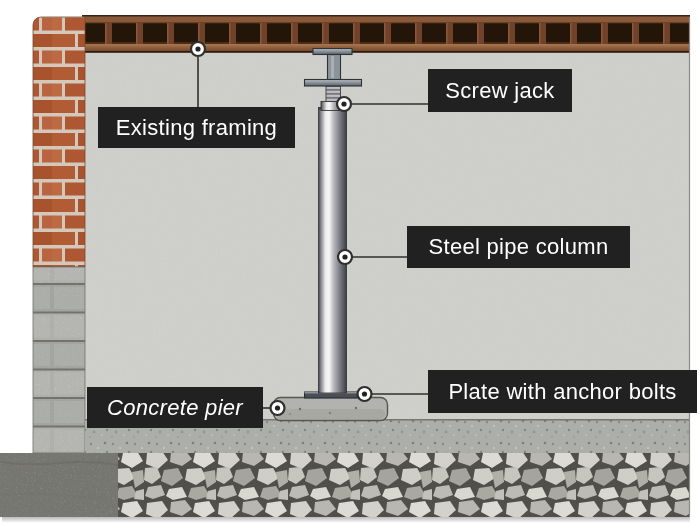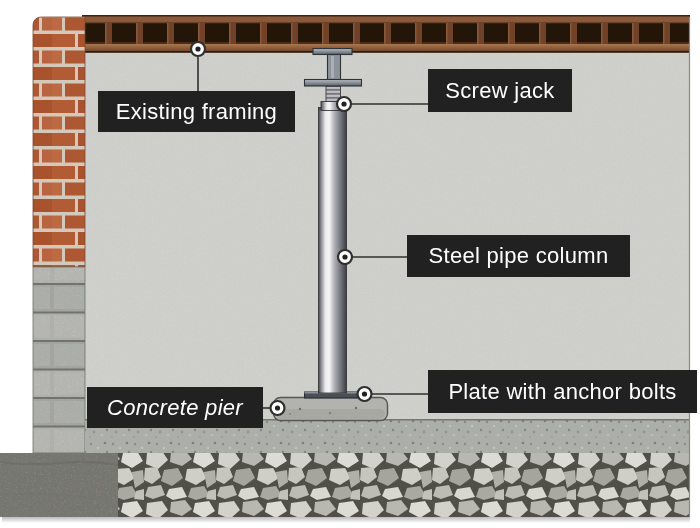--- a/index.html
+++ b/index.html
@@ -6,23 +6,23 @@
   .stage{
     position:relative;width:700px;height:528px;background:#ffffff;overflow:hidden;
     font-family:"Liberation Sans", sans-serif;
   }
   .scene{position:absolute;left:0;top:0;}
   .label{
     position:absolute;background:#212121;color:#ffffff;
     display:flex;align-items:center;justify-content:center;
     font-size:22px;letter-spacing:0.3px;white-space:nowrap;
   }
-  .label-existing-framing{left:98px;top:91px;width:197px;height:41px;}
+  .label-existing-framing{left:98px;top:107px;width:197px;height:41px;}
   .label-screw-jack{left:428px;top:69px;width:144px;height:43px;}
-  .label-steel-pipe-column{left:407px;top:235px;width:223px;height:42px;}
+  .label-steel-pipe-column{left:407px;top:226px;width:223px;height:42px;}
   .label-concrete-pier{left:87px;top:387px;width:176px;height:41px;font-style:italic;}
   .label-plate-anchor-bolts{left:428px;top:370px;width:269px;height:43px;}
 </style>
 </head>
 <body>
 
 <div class="stage">
 
 <svg class="scene" width="700" height="528" viewBox="0 0 700 528" xmlns="http://www.w3.org/2000/svg">
   <defs>

